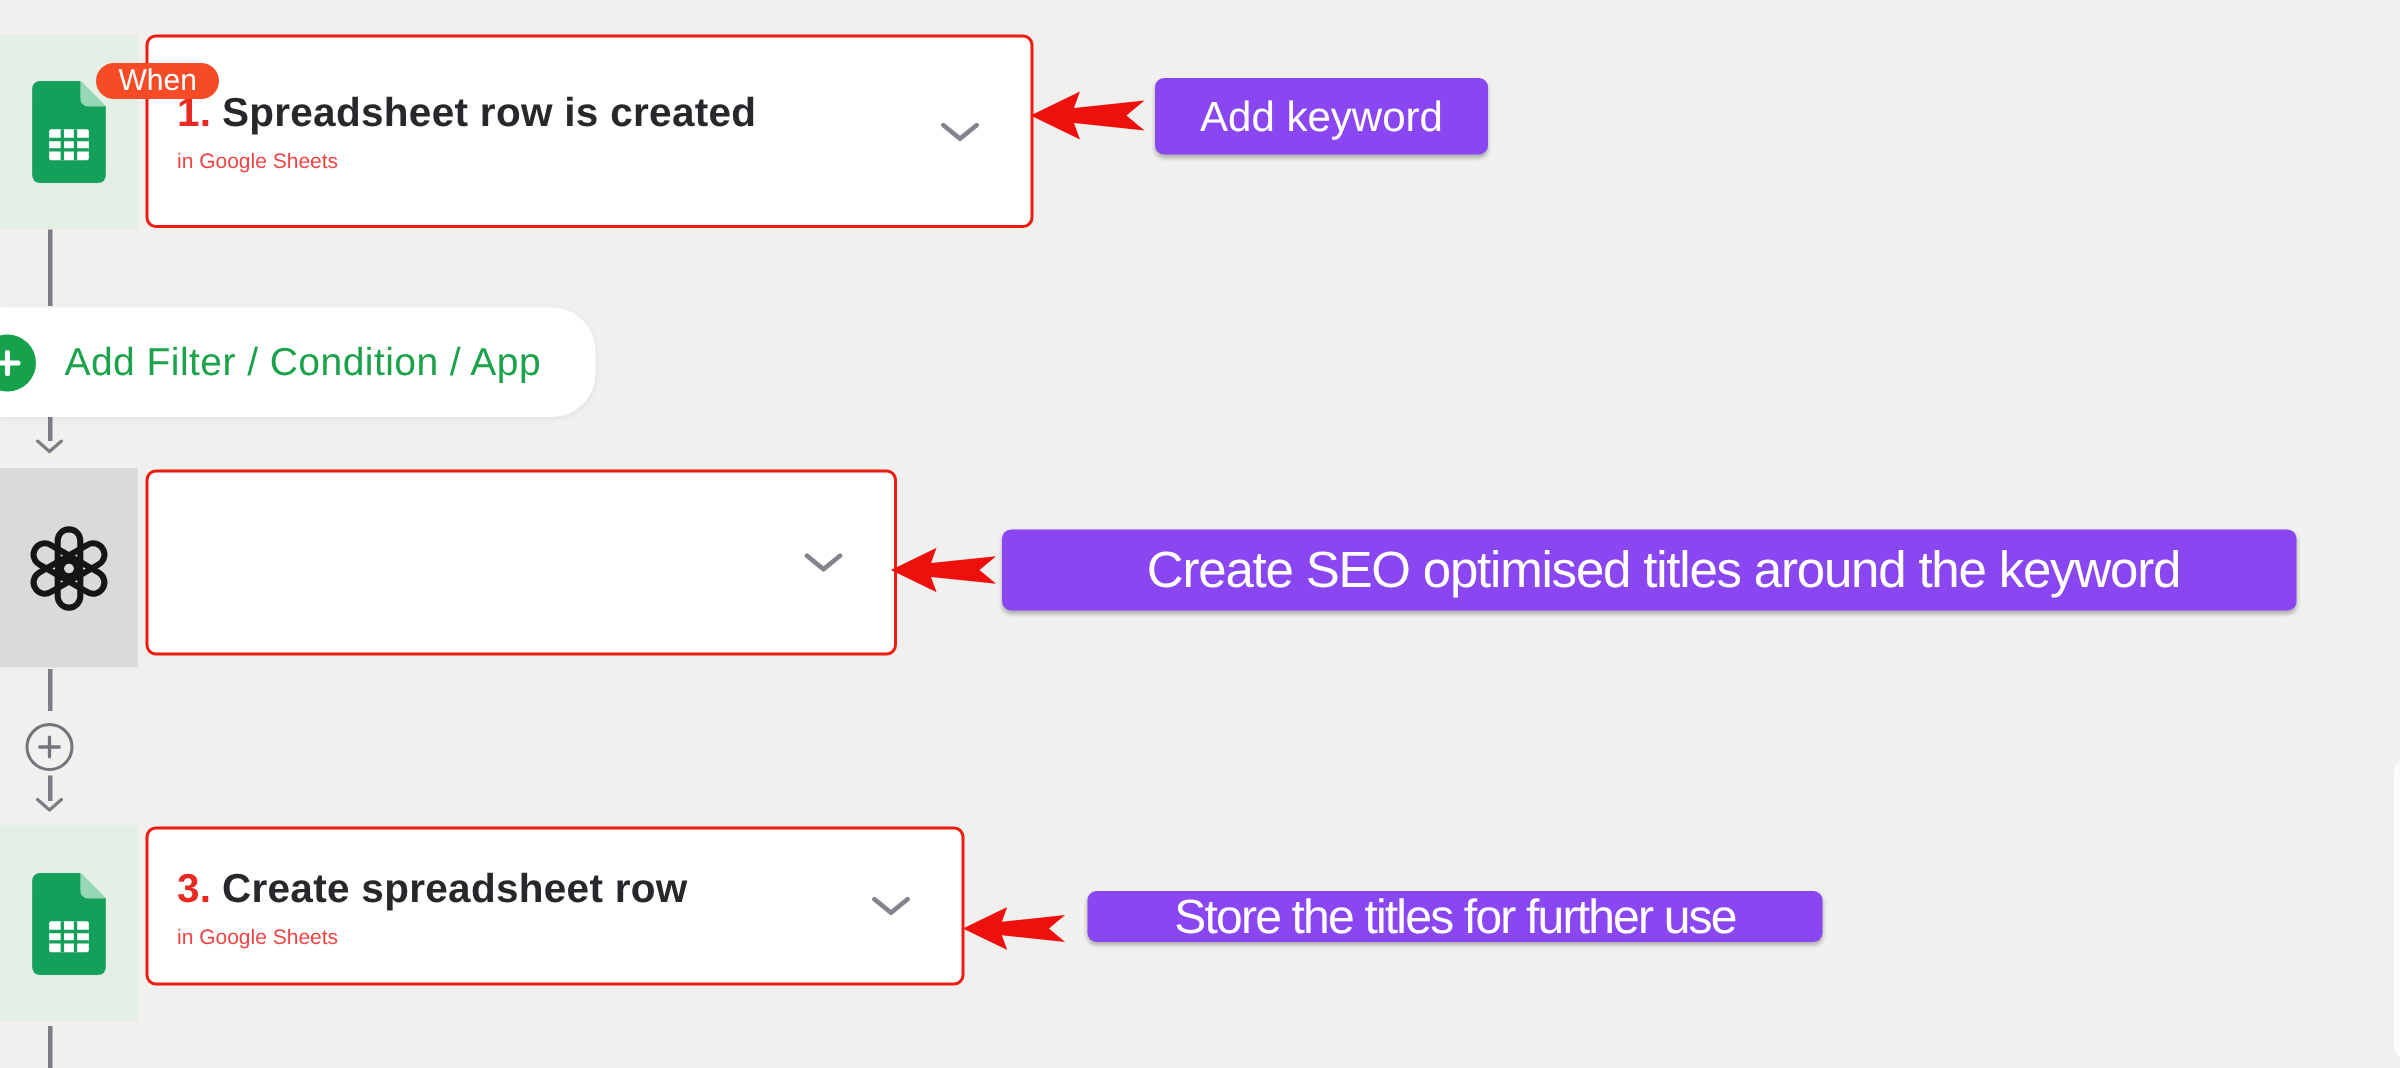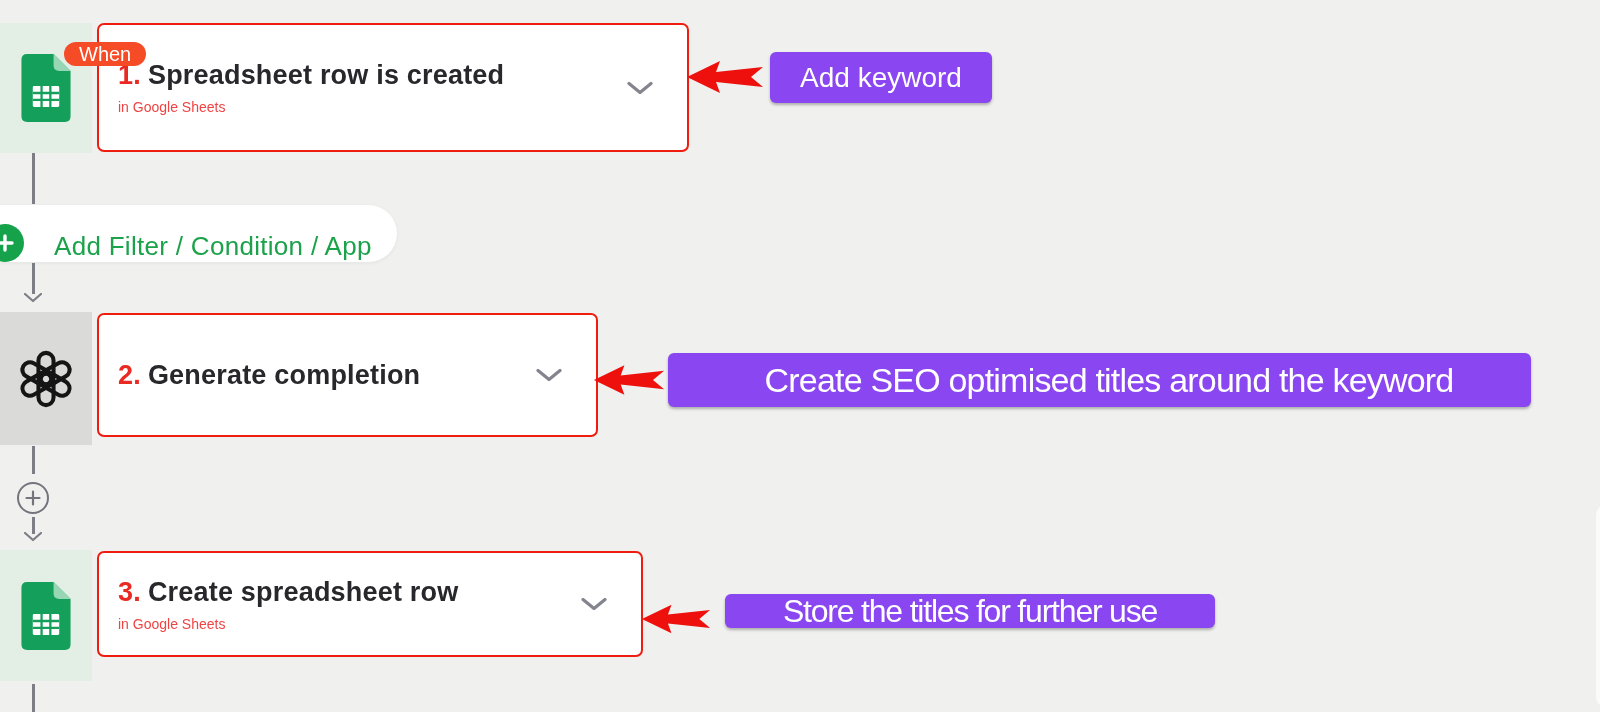--- a/index.html
+++ b/index.html
@@ -64,22 +64,22 @@
 
   
   .circle-plus{
     position:absolute;left:17px;top:482px;width:32px;height:32px;box-sizing:border-box;
     border:2.5px solid #74747d;border-radius:50%;display:flex;align-items:center;justify-content:center;
     cursor:pointer;background:transparent;
   }
 
   
   .add-filter-pill{
-    position:absolute;left:0;top:205px;width:397px;height:57px;background:#fff;
-    border-radius:0 29px 29px 0;display:flex;align-items:flex-end;gap:30px;z-index:2;
+    position:absolute;left:0;top:205px;width:397px;height:73px;background:#fff;
+    border-radius:0 29px 29px 0;display:flex;align-items:center;gap:19px;z-index:2;
     box-shadow:0 1px 4px rgba(0,0,0,.06);cursor:pointer;
   }
   .green-plus{
     flex:none;width:38px;height:38px;margin-left:-14px;border-radius:50%;
     background:#16a24a;display:flex;align-items:center;justify-content:center;
   }
   .add-filter-label{color:#1ca24b;font-size:26px;letter-spacing:.3px;}
 
   
   .right-sliver{position:absolute;left:1596px;top:505px;width:30px;height:202px;background:#fbfbfa;border-radius:10px;}
@@ -136,21 +136,20 @@
         <rect x="37" y="5" width="26" height="54" rx="13" transform="rotate(60 50 50)"></rect>
         <rect x="37" y="5" width="26" height="54" rx="13" transform="rotate(120 50 50)"></rect>
         <rect x="37" y="5" width="26" height="54" rx="13" transform="rotate(180 50 50)"></rect>
         <rect x="37" y="5" width="26" height="54" rx="13" transform="rotate(240 50 50)"></rect>
         <rect x="37" y="5" width="26" height="54" rx="13" transform="rotate(300 50 50)"></rect>
       </g>
     </svg>
   </div>
 
   <div class="step-card" id="card2">
-    <div class="card-title"><span class="num">2.</span><span>Generate completion</span></div>
     <svg class="chevron" width="26" height="13" viewBox="0 0 26 13">
       <polyline points="2,2 13,11 24,2" fill="none" stroke="#84848e" stroke-width="3.2" stroke-linecap="round" stroke-linejoin="round"></polyline>
     </svg>
   </div>
 
   <svg class="red-arrow" id="arrow2" width="72" height="34" viewBox="0 0 78 34">
     <polygon points="1,17 34,1 30,12 77,7 65,17 77,27 30,22 34,33" fill="#ee100c"></polygon>
   </svg>
   <div class="ann" id="ann2">Create SEO optimised titles around the keyword</div>
 

